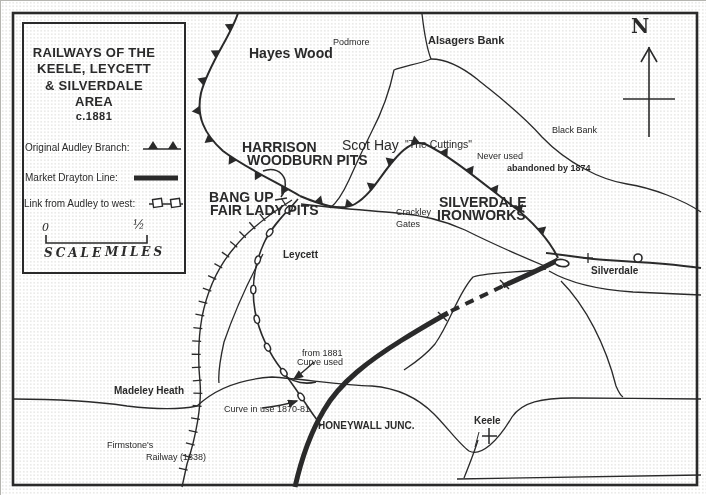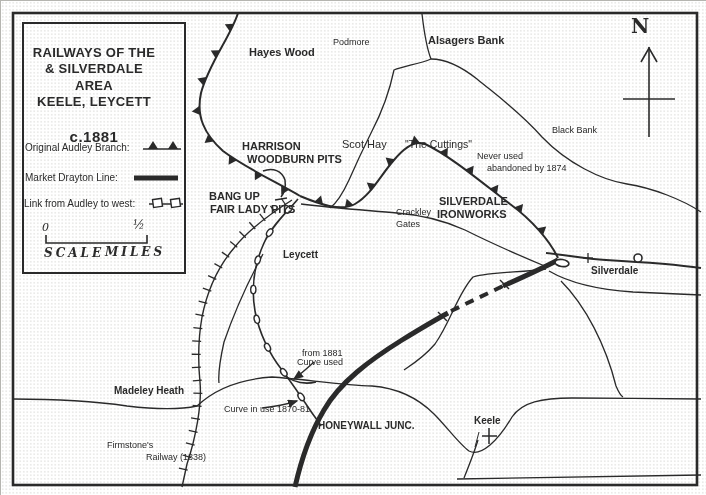--- a/index.html
+++ b/index.html
@@ -8,30 +8,30 @@
     background-color:#ffffff;
     background-image:radial-gradient(#d9d9d6 0.55px, transparent 0.7px);
     background-size:3.5px 3.5px;
     border:1px solid #b5b5b0;
     font-family:"Liberation Sans", sans-serif;
     color:#2a2a2a;
   }
   svg{position:absolute;left:0;top:0;}
   .lbl{position:absolute;white-space:nowrap;color:#2a2a2a;line-height:1.1;}
   .t9 {font-size:9px;}
-  .t95{font-size:11px;}
+  .t95{font-size:14px;}
   .t10{font-size:10px;}
   .t105{font-size:10.5px;}
   .b  {font-weight:bold;}
   .big{font-size:10px;font-weight:bold;}
   .title-box{
     position:absolute;left:26px;top:44px;width:134px;text-align:center;
     font-size:13px;font-weight:bold;letter-spacing:.3px;line-height:1.25;
   }
-  .title-box .yr{font-size:15px;letter-spacing:.5px;margin-top:18px;}
+  .title-box .yr{font-size:11px;letter-spacing:.5px;margin-top:0;}
   .scale-txt{font-family:"DejaVu Serif", serif;font-style:italic;}
   .sp{letter-spacing:3px;font-size:12px;font-weight:bold;font-family:"DejaVu Serif", serif;font-style:italic;}
   .north-n{font-family:"DejaVu Serif", serif;font-size:20px;font-weight:bold;}
 </style>
 </head>
 <body>
 
 <div id="stage">
 
   <svg width="706" height="495" viewBox="0 0 706 495">
@@ -162,43 +162,43 @@
       <ellipse rx="4.2" ry="2.6" fill="#ffffff" stroke="#2a2a2a" stroke-width="1.4" transform="translate(256.7165222167969 259.0060729980469) rotate(105.25828815283428) scale(1 1)"></ellipse>
       <ellipse rx="4.2" ry="2.6" fill="#ffffff" stroke="#2a2a2a" stroke-width="1.4" transform="translate(252.299072265625 288.5906982421875) rotate(90.11220052143565) scale(1 1)"></ellipse>
       <ellipse rx="4.2" ry="2.6" fill="#ffffff" stroke="#2a2a2a" stroke-width="1.4" transform="translate(255.83041381835938 318.2900695800781) rotate(74.79063386921361) scale(1 1)"></ellipse>
       <ellipse rx="4.2" ry="2.6" fill="#ffffff" stroke="#2a2a2a" stroke-width="1.4" transform="translate(266.51922607421875 346.2593688964844) rotate(62.487405047037576) scale(1 1)"></ellipse>
       <ellipse rx="4.2" ry="2.6" fill="#ffffff" stroke="#2a2a2a" stroke-width="1.4" transform="translate(282.7900390625 371.40008544921875) rotate(53.574233233184785) scale(1 1)"></ellipse>
       <ellipse rx="4.2" ry="2.6" fill="#ffffff" stroke="#2a2a2a" stroke-width="1.4" transform="translate(300.1439514160156 395.8690185546875) rotate(55.72102500425728) scale(1 1)"></ellipse>
     </svg>
 
   <div class="title-box">
     <div>RAILWAYS OF THE</div>
+    <div>KEELE, LEYCETT</div>
     <div>&amp; SILVERDALE AREA</div>
-    <div>KEELE, LEYCETT</div>
     <div class="yr">c.1881</div>
   </div>
 
   <span class="lbl t10" style="left:24px;top:141px;">Original Audley Branch:</span>
   <span class="lbl t10" style="left:24px;top:171px;">Market Drayton Line:</span>
   <span class="lbl t10" style="left:23px;top:197px;">Link from Audley to west:</span>
   <span class="lbl scale-txt" style="left:41px;top:221px;font-size:11px;">0</span>
   <span class="lbl scale-txt" style="left:132px;top:218px;font-size:12px;">½</span>
   <span class="lbl sp" style="left:43px;top:246px;">SCALE</span>
   <span class="lbl sp" style="left:104px;top:245px;">MILES</span>
 
   <span class="lbl north-n" style="left:630px;top:14px;">N</span>
 
   <span class="lbl t9" style="left:332px;top:37px;">Podmore</span>
   <span class="lbl t95 b" style="left:248px;top:45px;">Hayes Wood</span>
   <span class="lbl b" style="left:383px;top:33px;font-size:11px;padding-left:44px;">Alsagers Bank</span>
   <span class="lbl t9" style="left:551px;top:125px;">Black Bank</span>
   <span class="lbl t95" style="left:341px;top:137px;">Scot Hay</span>
   <span class="lbl t105" style="left:404px;top:138px;">"The Cuttings"</span>
   <span class="lbl t9" style="left:476px;top:151px;">Never used</span>
-  <span class="lbl t9" style="left:486px;top:163px;">abandoned by 1874</span>
+  <span class="lbl t9" style="left:506px;top:163px;font-weight:bold;">abandoned by 1874</span>
   <span class="lbl t95 b" style="left:241px;top:139px;">HARRISON</span>
   <span class="lbl t95 b" style="left:246px;top:152px;">WOODBURN PITS</span>
   <span class="lbl t95 b" style="left:208px;top:189px;">BANG UP</span>
   <span class="lbl t95 b" style="left:209px;top:202px;">FAIR LADY PITS</span>
   <span class="lbl t95 b" style="left:438px;top:194px;">SILVERDALE</span>
   <span class="lbl t95 b" style="left:436px;top:207px;">IRONWORKS</span>
   <span class="lbl t9" style="left:395px;top:207px;">Crackley</span>
   <span class="lbl t9" style="left:395px;top:219px;">Gates</span>
   <span class="lbl big" style="left:282px;top:248px;">Leycett</span>
   <span class="lbl big" style="left:590px;top:264px;">Silverdale</span>

